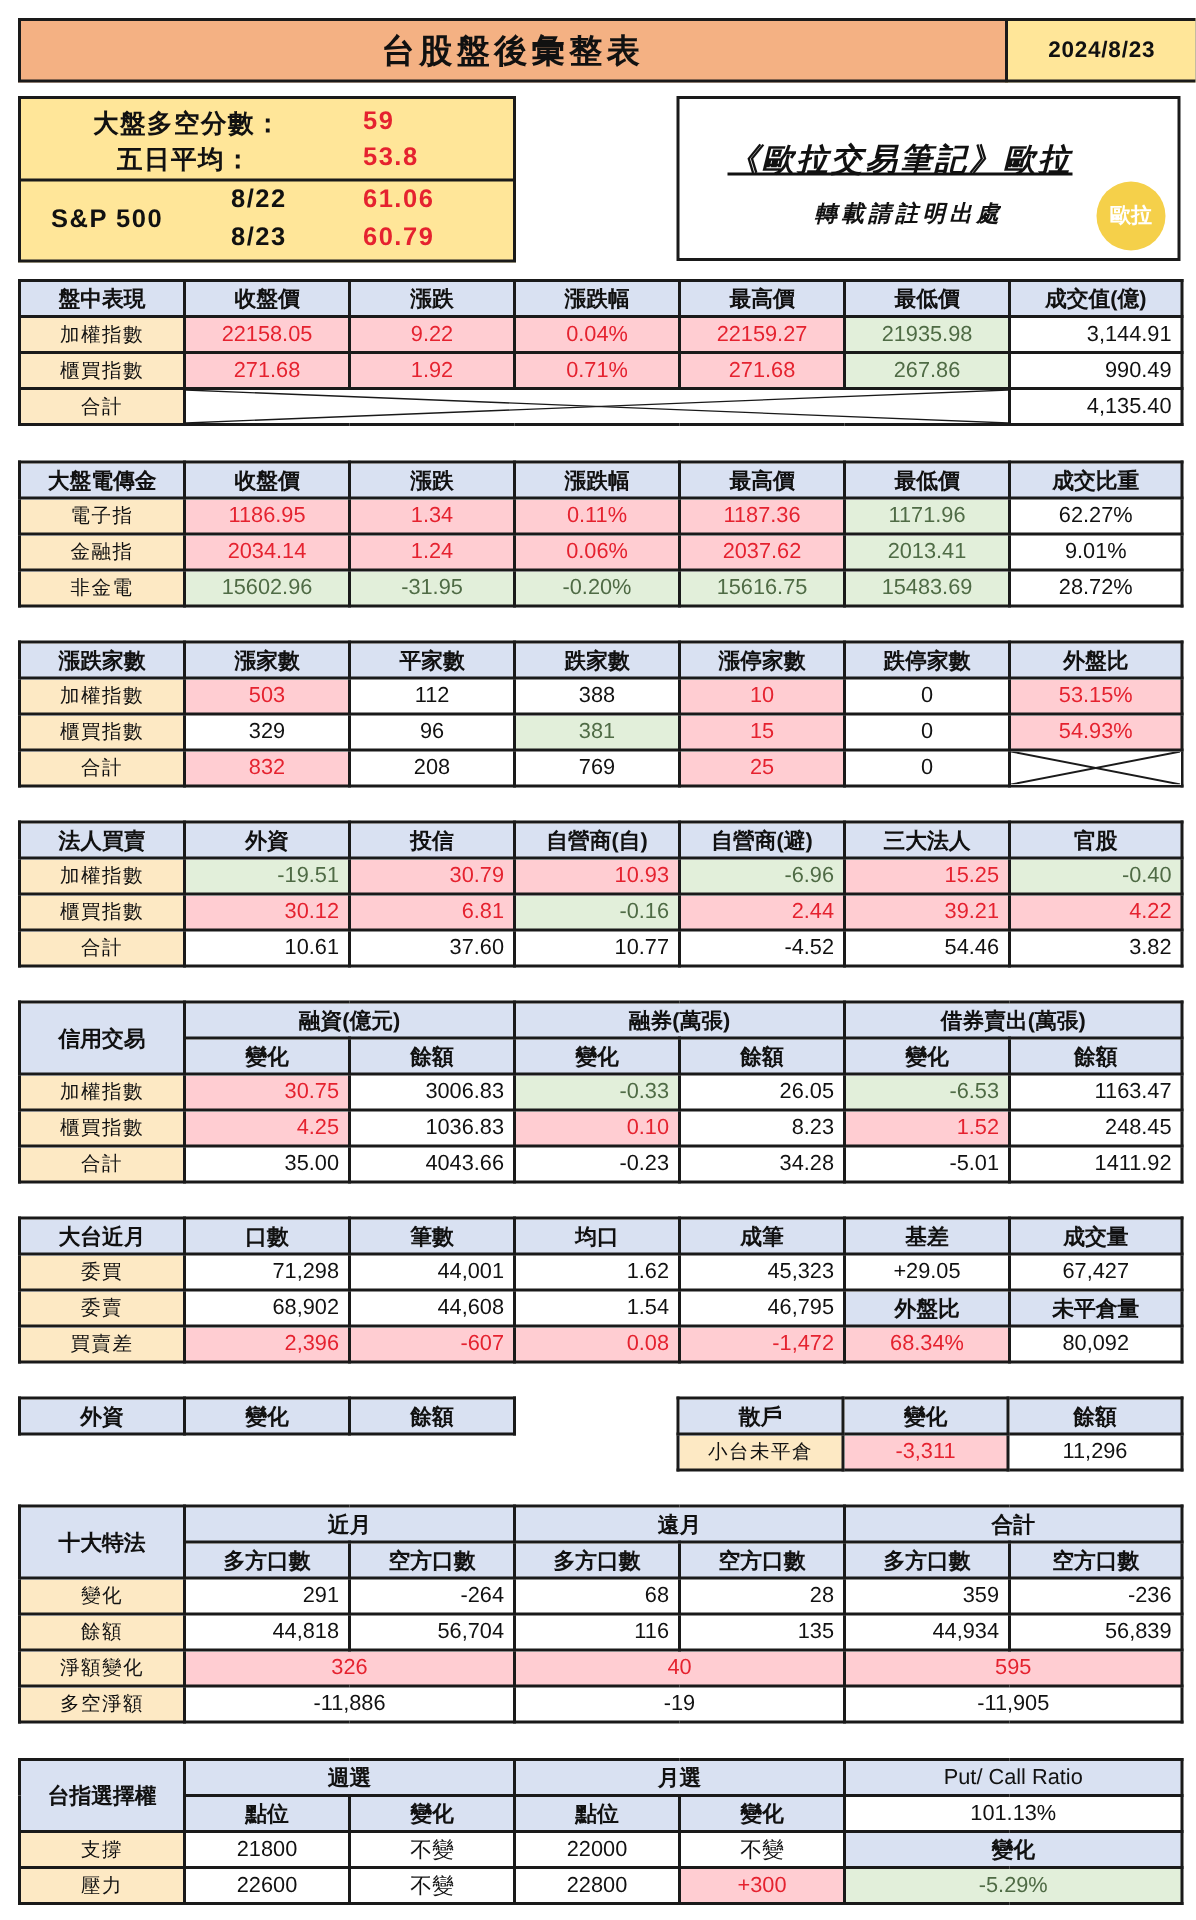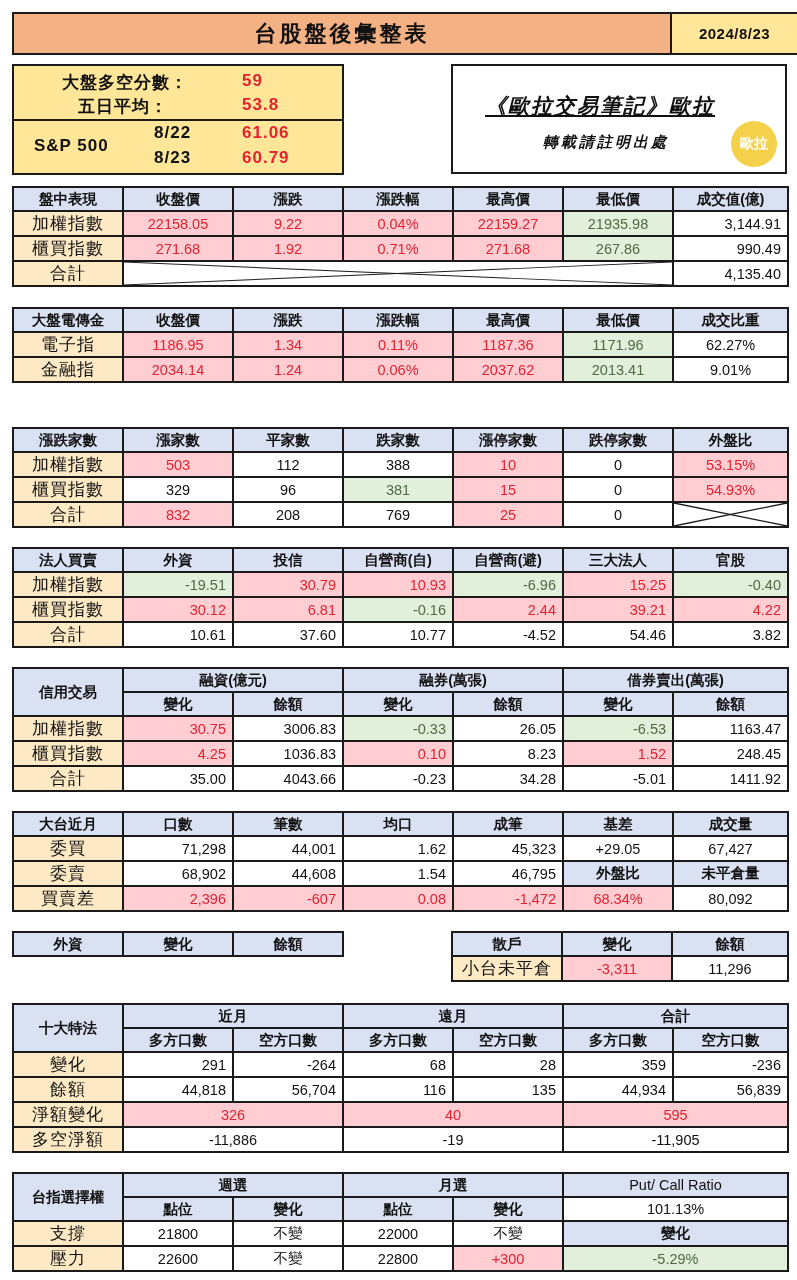--- a/index.html
+++ b/index.html
@@ -8,21 +8,21 @@
     font-family: "Liberation Sans", "DejaVu Sans", sans-serif;
     position: relative; overflow: hidden; color: #111;
   }
   .abs { position: absolute; }
   table { border-collapse: collapse; position: absolute; table-layout: fixed; }
   td {
     border: 2px solid #1a1a1a; height: 24px; font-size: 14.5px;
     text-align: center; padding: 0 6px; white-space: nowrap; overflow: hidden;
   }
   td.hd { background: #d9e1f2; font-weight: bold; font-size: 14.5px; }
-  td.lb { background: #fde9c4; font-size: 17px; letter-spacing: 1px; }
+  td.lb { background: #fde9c4; font-size: 13px; letter-spacing: 1px; }
   td.r { text-align: right; }
   td.red { background: #ffcdd2; color: #e5222f; }
   td.grn { background: #e2efda; color: #4f6b45; }
   td.wh { background: #fff; }
   td.cross { background: #fff; position: relative; padding: 0; }
   td.cross svg { position: absolute; left: 0; top: 0; width: 100%; height: 100%; }
   .title-bar {
     left: 12px; top: 12px; width: 660px; height: 43px;
     background: #f4b183; border: 2px solid #1a1a1a;
     display: flex; align-items: center; justify-content: center;
@@ -166,20 +166,29 @@
   </tr>
   <tr>
     <td class="lb">金融指</td>
     <td class="red">2034.14</td>
     <td class="red">1.24</td>
     <td class="red">0.06%</td>
     <td class="red">2037.62</td>
     <td class="grn">2013.41</td>
     <td class="wh">9.01%</td>
   </tr>
+  <tr>
+    <td class="lb">非金電</td>
+    <td class="grn">15602.96</td>
+    <td class="grn">-31.95</td>
+    <td class="grn">-0.20%</td>
+    <td class="grn">15616.75</td>
+    <td class="grn">15483.69</td>
+    <td class="wh">28.72%</td>
+  </tr>
 </tbody>
   </table>
 
 <table style="left:12px;top:427px;width:775px">
   <colgroup>
       <col style="width:110px">
       <col style="width:110px">
       <col style="width:110px">
       <col style="width:110px">
       <col style="width:110px">

